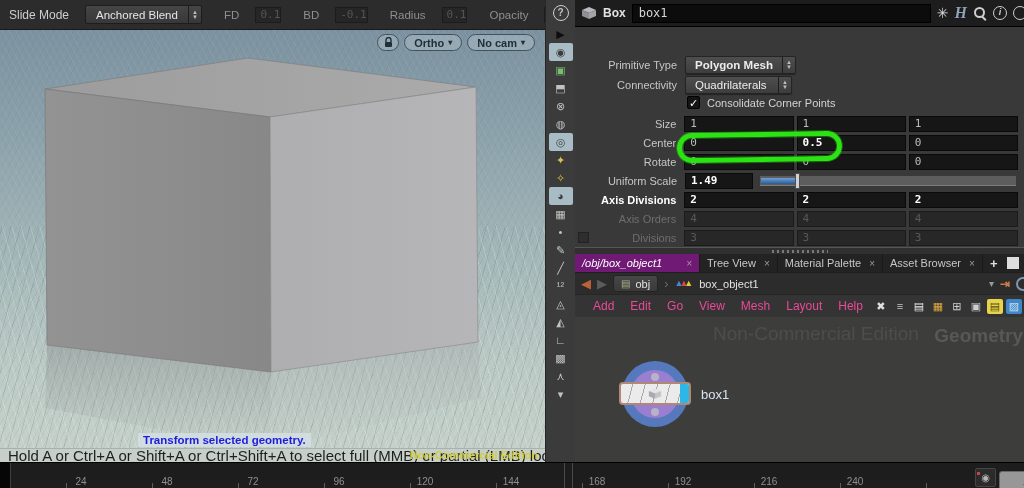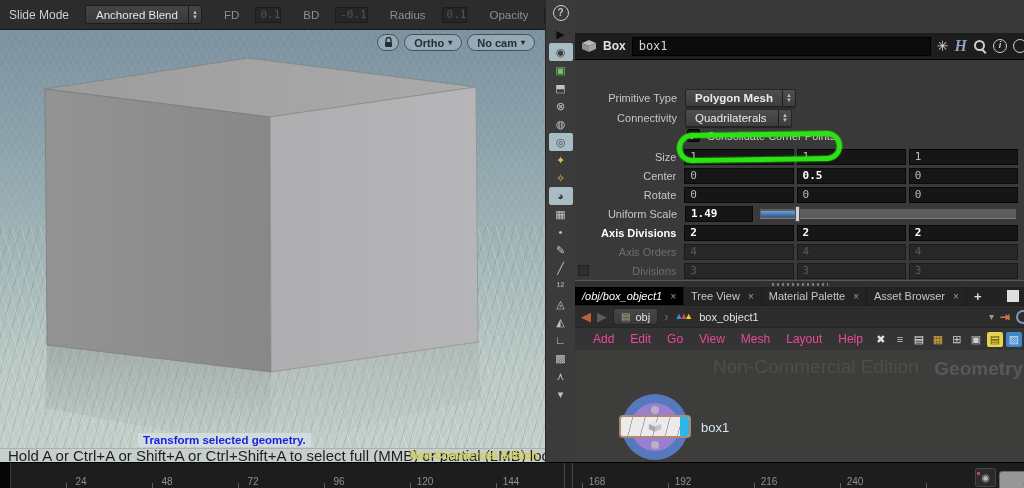--- a/index.html
+++ b/index.html
@@ -63,21 +63,21 @@
     text-align:center; line-height:14px; font-size:10px; font-weight:bold; }
   .vicon.plain .vglyph { color:#0d0d0d; }
   .vicon.hl { background:#a7bcc5; border-radius:2px; }
   .vicon.hl .vglyph { color:#3c3c3c; }
   .vicon.green .vglyph { color:#79bd6e; }
   .vicon.yellow .vglyph { color:#d7c64a; }
 
   
   .rpanel { position:absolute; left:575px; top:0; width:449px; height:462px; background:#393939; }
   .p-header { height:27px; background:#1d1d1d; display:flex; align-items:center; gap:6px;
-    padding:0 6px; border-bottom:1px solid #000;margin-top:33px; }
+    padding:0 6px; border-bottom:1px solid #000; }
   .p-header .ntype { color:#e2e2e2; font-size:12px; font-weight:bold; }
   .name-field { flex:1; height:19px; background:#0c0c0c; border:1px solid #000; color:#d6d6d6;
     font-size:12px; font-family:"DejaVu Sans Mono",monospace; line-height:17px; padding-left:6px; }
   .hicon { color:#d8d8d8; font-size:14px; }
   .hlogo { font-family:"Liberation Serif",serif; font-weight:bold; font-style:italic;
     color:#8fa3bc; font-size:16px; text-shadow:0 0 1px #0a0a0a; }
   .mag { width:14px; height:14px; position:relative; }
   .mag::before { content:""; position:absolute; left:1px; top:1px; width:7px; height:7px;
     border:2px solid #cfcfcf; border-radius:50%; }
   .mag::after { content:""; position:absolute; left:10px; top:10px; width:5px; height:2px;
@@ -118,21 +118,21 @@
     pointer-events:none; box-shadow:0 0 0 1px rgba(40,220,20,.35), inset 0 0 0 1px rgba(40,220,20,.35); }
 
   .splitter { height:7px; background:#303030; border-top:1px solid #565656; position:relative; }
   .splitter .grip { position:absolute; left:50%; top:2px; transform:translateX(-50%); width:56px; height:3px;
     background:repeating-linear-gradient(90deg,#7a7a7a 0 2px,transparent 2px 5px); }
 
   
   .tabbar { height:18px; background:#232323; display:flex; align-items:stretch; }
   .tab { display:flex; align-items:center; padding:0 7px; font-size:11px; color:#c6c6c6;
     border-right:1px solid #1a1a1a; }
-  .tab.active { background:#000000; color:#fff; }
+  .tab.active { background:#701a75; color:#fff;gap:16px; }
   .tab.it { font-style:italic; }
   .tab-close { margin-left:8px; color:#9a9a9a; font-size:10px; }
   .tab-plus { width:22px; display:flex; align-items:center; justify-content:center; color:#e0e0e0;
     font-size:13px; font-weight:bold; }
   .tab-sq { width:12px; height:12px; background:#dedede; margin:3px 5px 0 auto; }
 
   
   .pathbar { height:22px; background:#2c2c2c; border-top:1px solid #1e1e1e; display:flex;
     align-items:center; gap:6px; padding:0 6px; }
   .nav-b { font-size:13px; line-height:1; }

